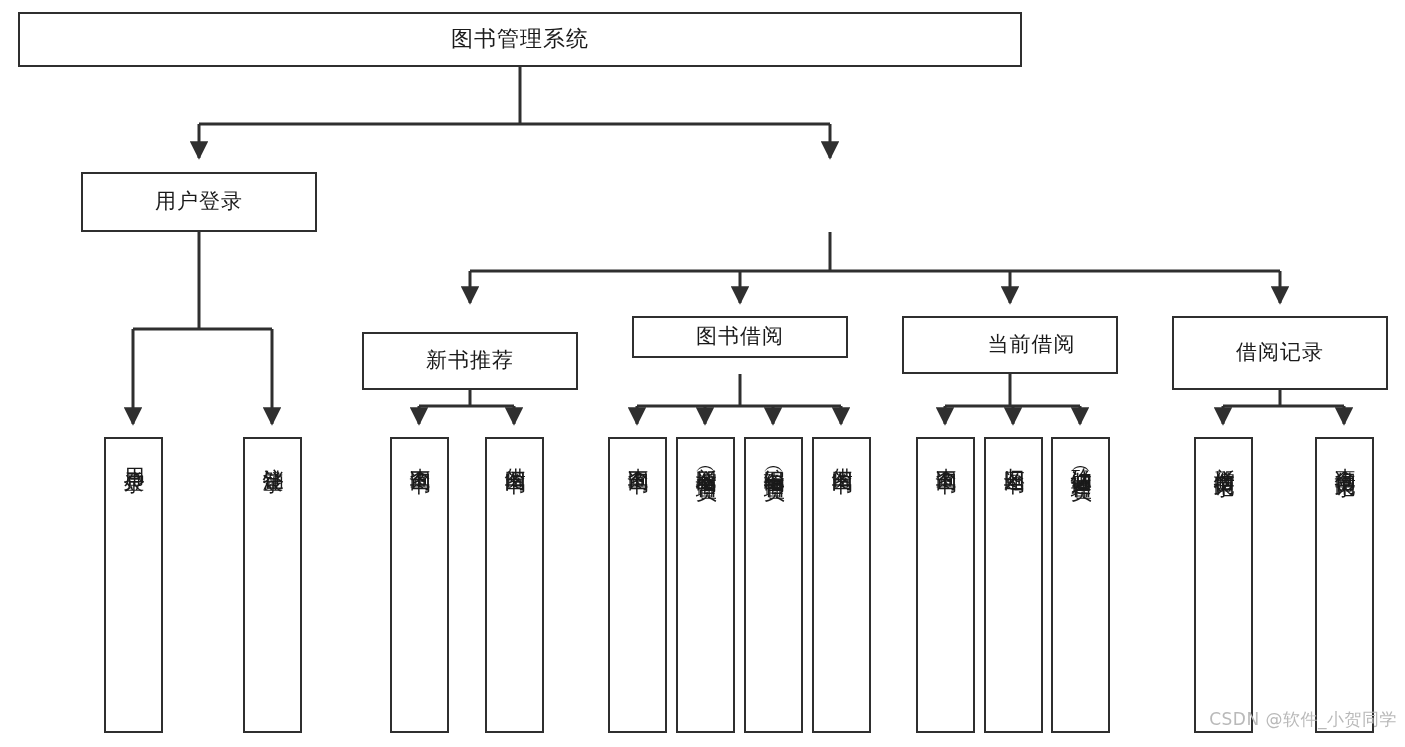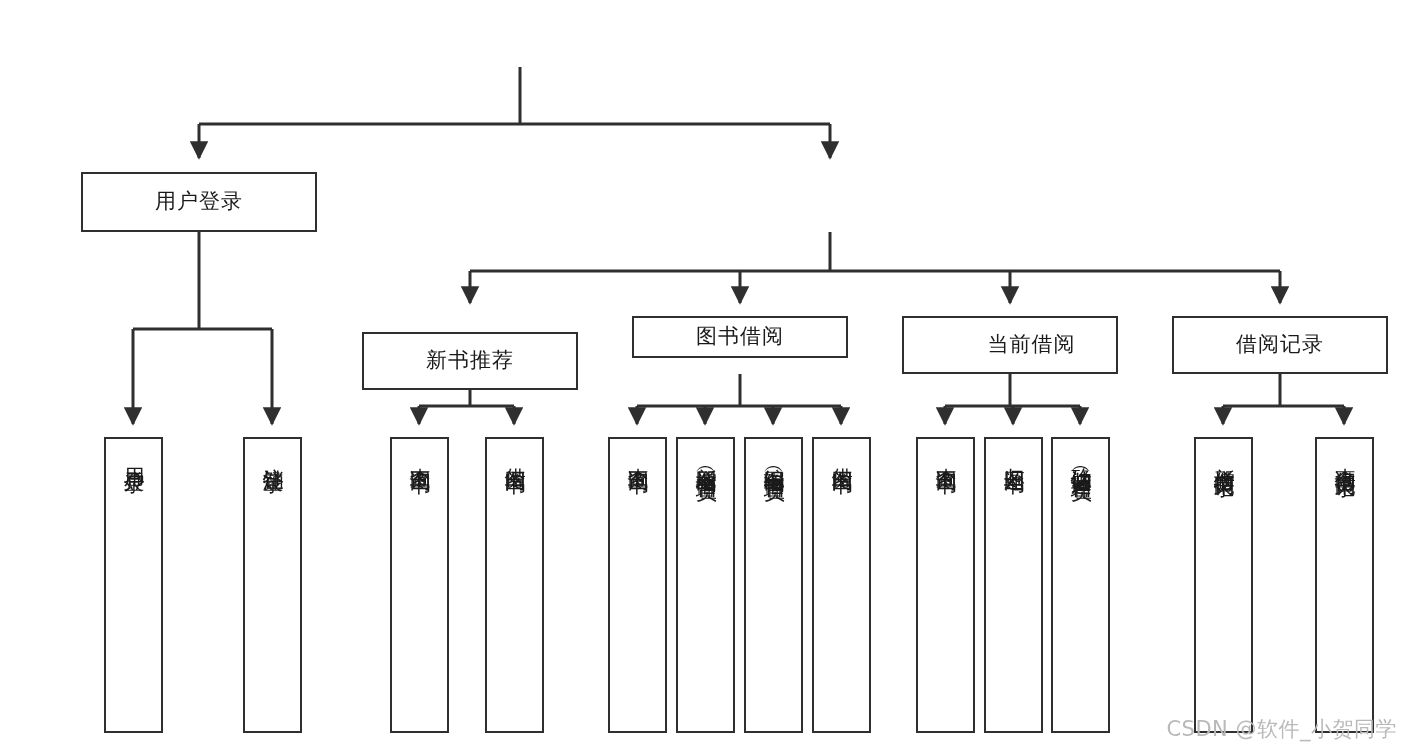--- a/index.html
+++ b/index.html
@@ -55,22 +55,22 @@
     text-orientation: upright;
     font-size: 21px;
     line-height: 1.12;
     letter-spacing: 2px;
     white-space: nowrap;
     color: #1a1a1a;
   }
   .watermark {
     position: absolute;
     right: 8px;
-    bottom: 4px;
-    font-size: 21px;
+    bottom: 16px;
+    font-size: 17px;
     color: #b9b9b9;
     letter-spacing: 0.5px;
     white-space: nowrap;
   }
 </style>
 </head>
 <body>
 
 <div id="canvas">
 
@@ -117,35 +117,38 @@
       <path d="M 1013 406 L 1013 424" marker-end="url(#arrow)"></path>
       <path d="M 1080 406 L 1080 424" marker-end="url(#arrow)"></path>
 
       <path d="M 1280 374 L 1280 406"></path>
       <path d="M 1223 406 L 1344 406"></path>
       <path d="M 1223 406 L 1223 424" marker-end="url(#arrow)"></path>
       <path d="M 1344 406 L 1344 424" marker-end="url(#arrow)"></path>
     </g>
   </svg>
 
+  <div class="node horiz root" style="left:18px; top:12px; width:1004px; height:55px;">
+    <span>图书管理系统</span>
+  </div>
 
   <div class="node horiz" style="left:81px; top:172px; width:236px; height:60px;">
     <span>用户登录</span>
   </div>
 
   <div class="node horiz" style="left:362px; top:316px; width:216px; height:58px;margin-top:16px;">
     <span>新书推荐</span>
   </div>
   <div class="node horiz" style="left:632px; top:316px; width:216px; height:42px;">
     <span>图书借阅</span>
   </div>
   <div class="node horiz" style="left:902px; top:316px; width:216px; height:58px;padding-left:43px;">
     <span>当前借阅</span>
   </div>
-  <div class="node horiz" style="left:1172px; top:316px; width:216px; height:58px;">
+  <div class="node horiz" style="left:1172px; top:316px; width:216px; height:74px;">
     <span>借阅记录</span>
   </div>
 
   <div class="node leaf" style="left:104px; top:437px; width:59px; height:296px;">
     <span class="vtext">用户登录</span>
   </div>
   <div class="node leaf" style="left:243px; top:437px; width:59px; height:296px;">
     <span class="vtext">注销登录</span>
   </div>
 

